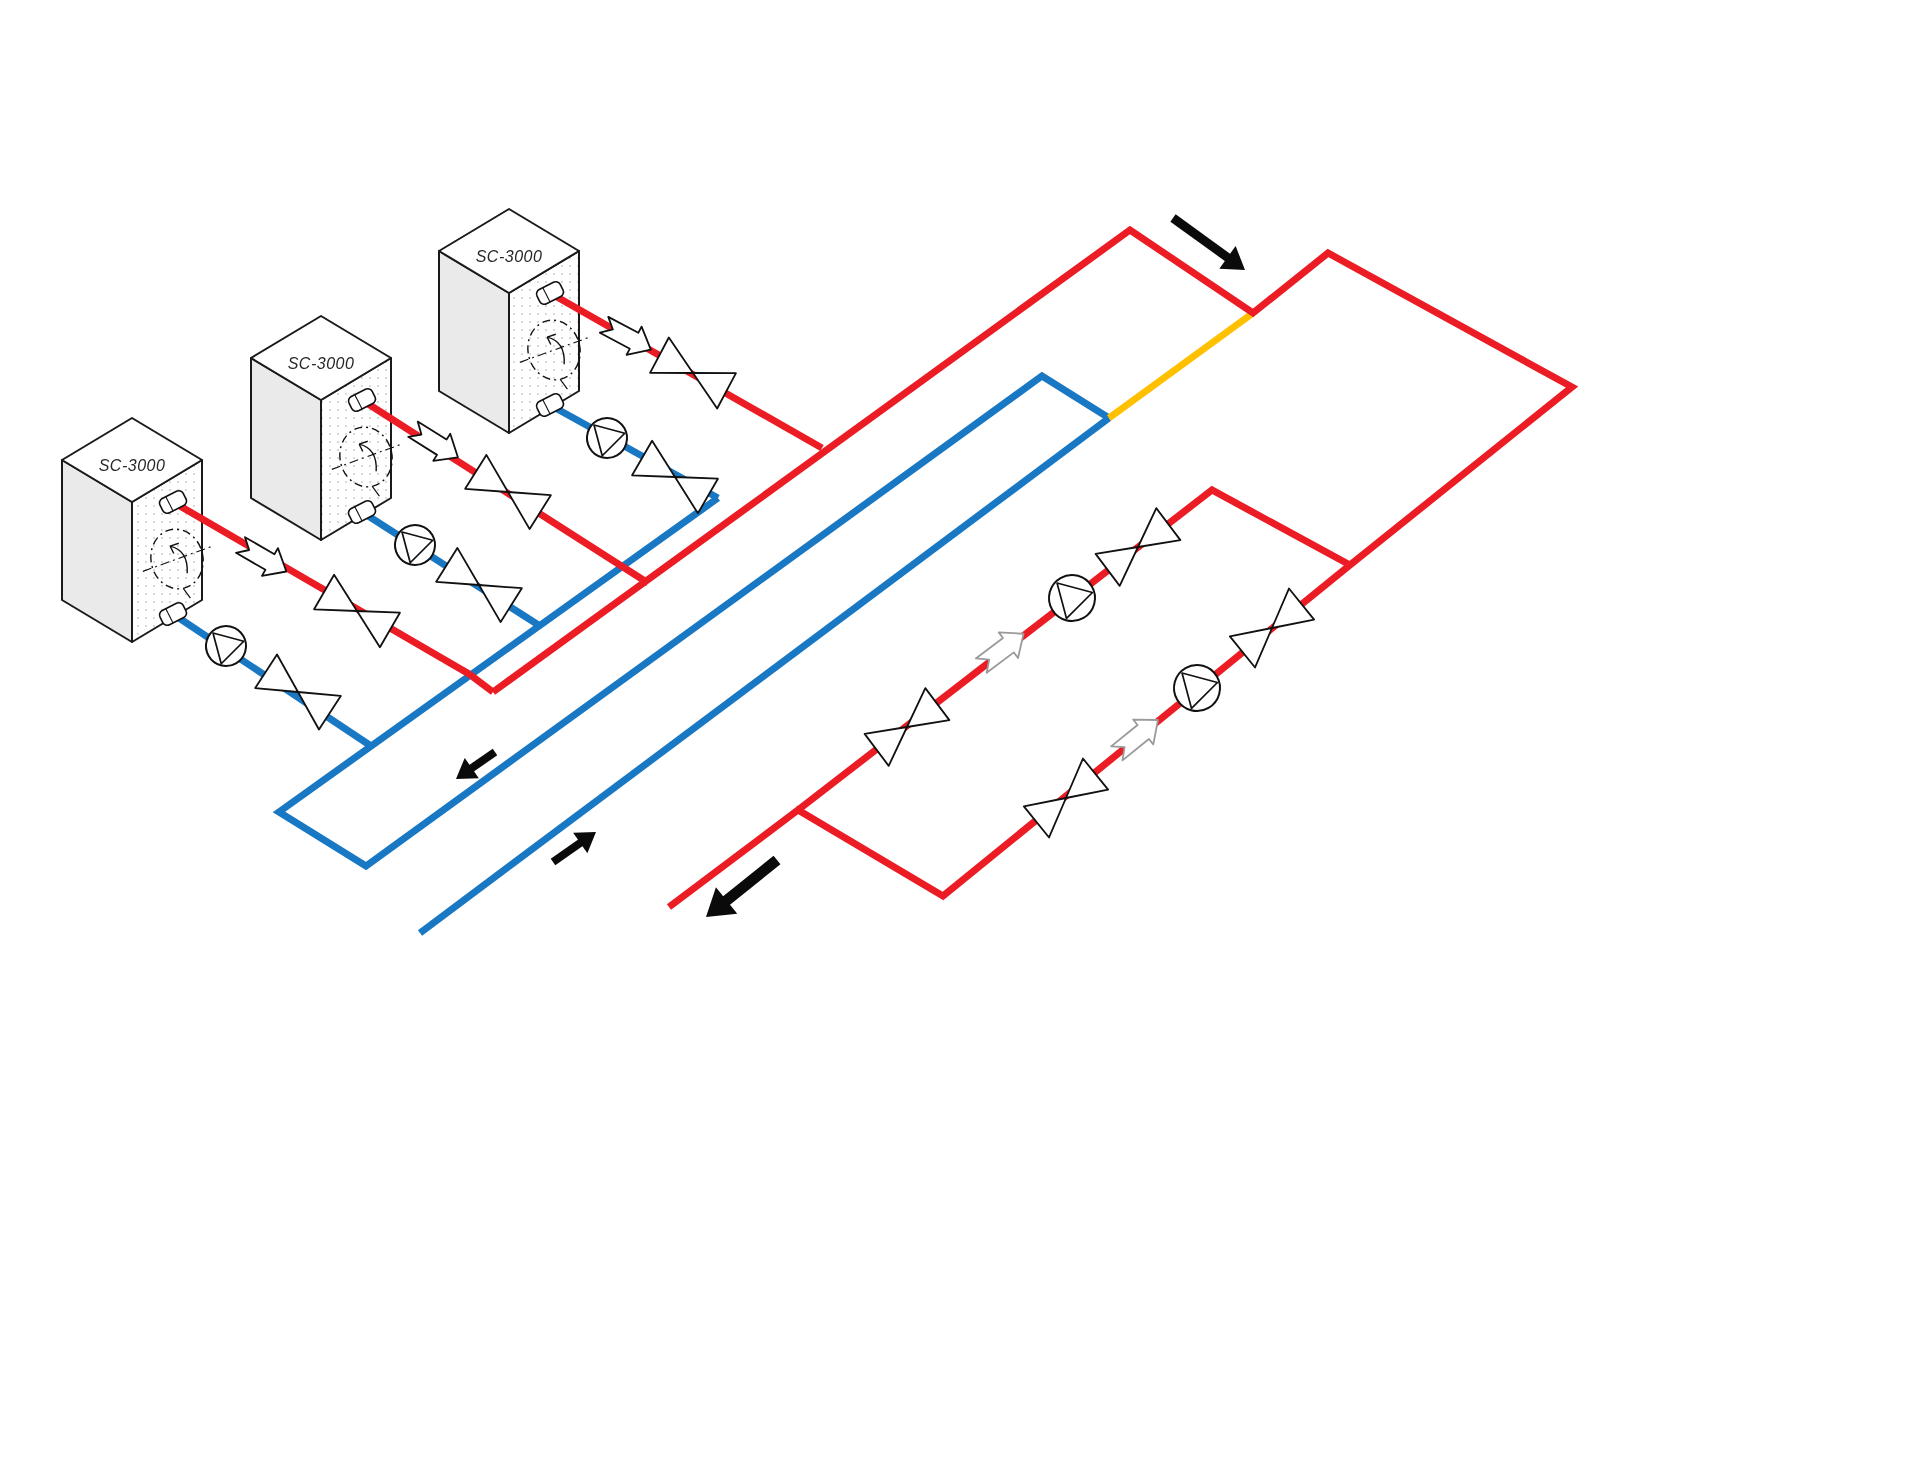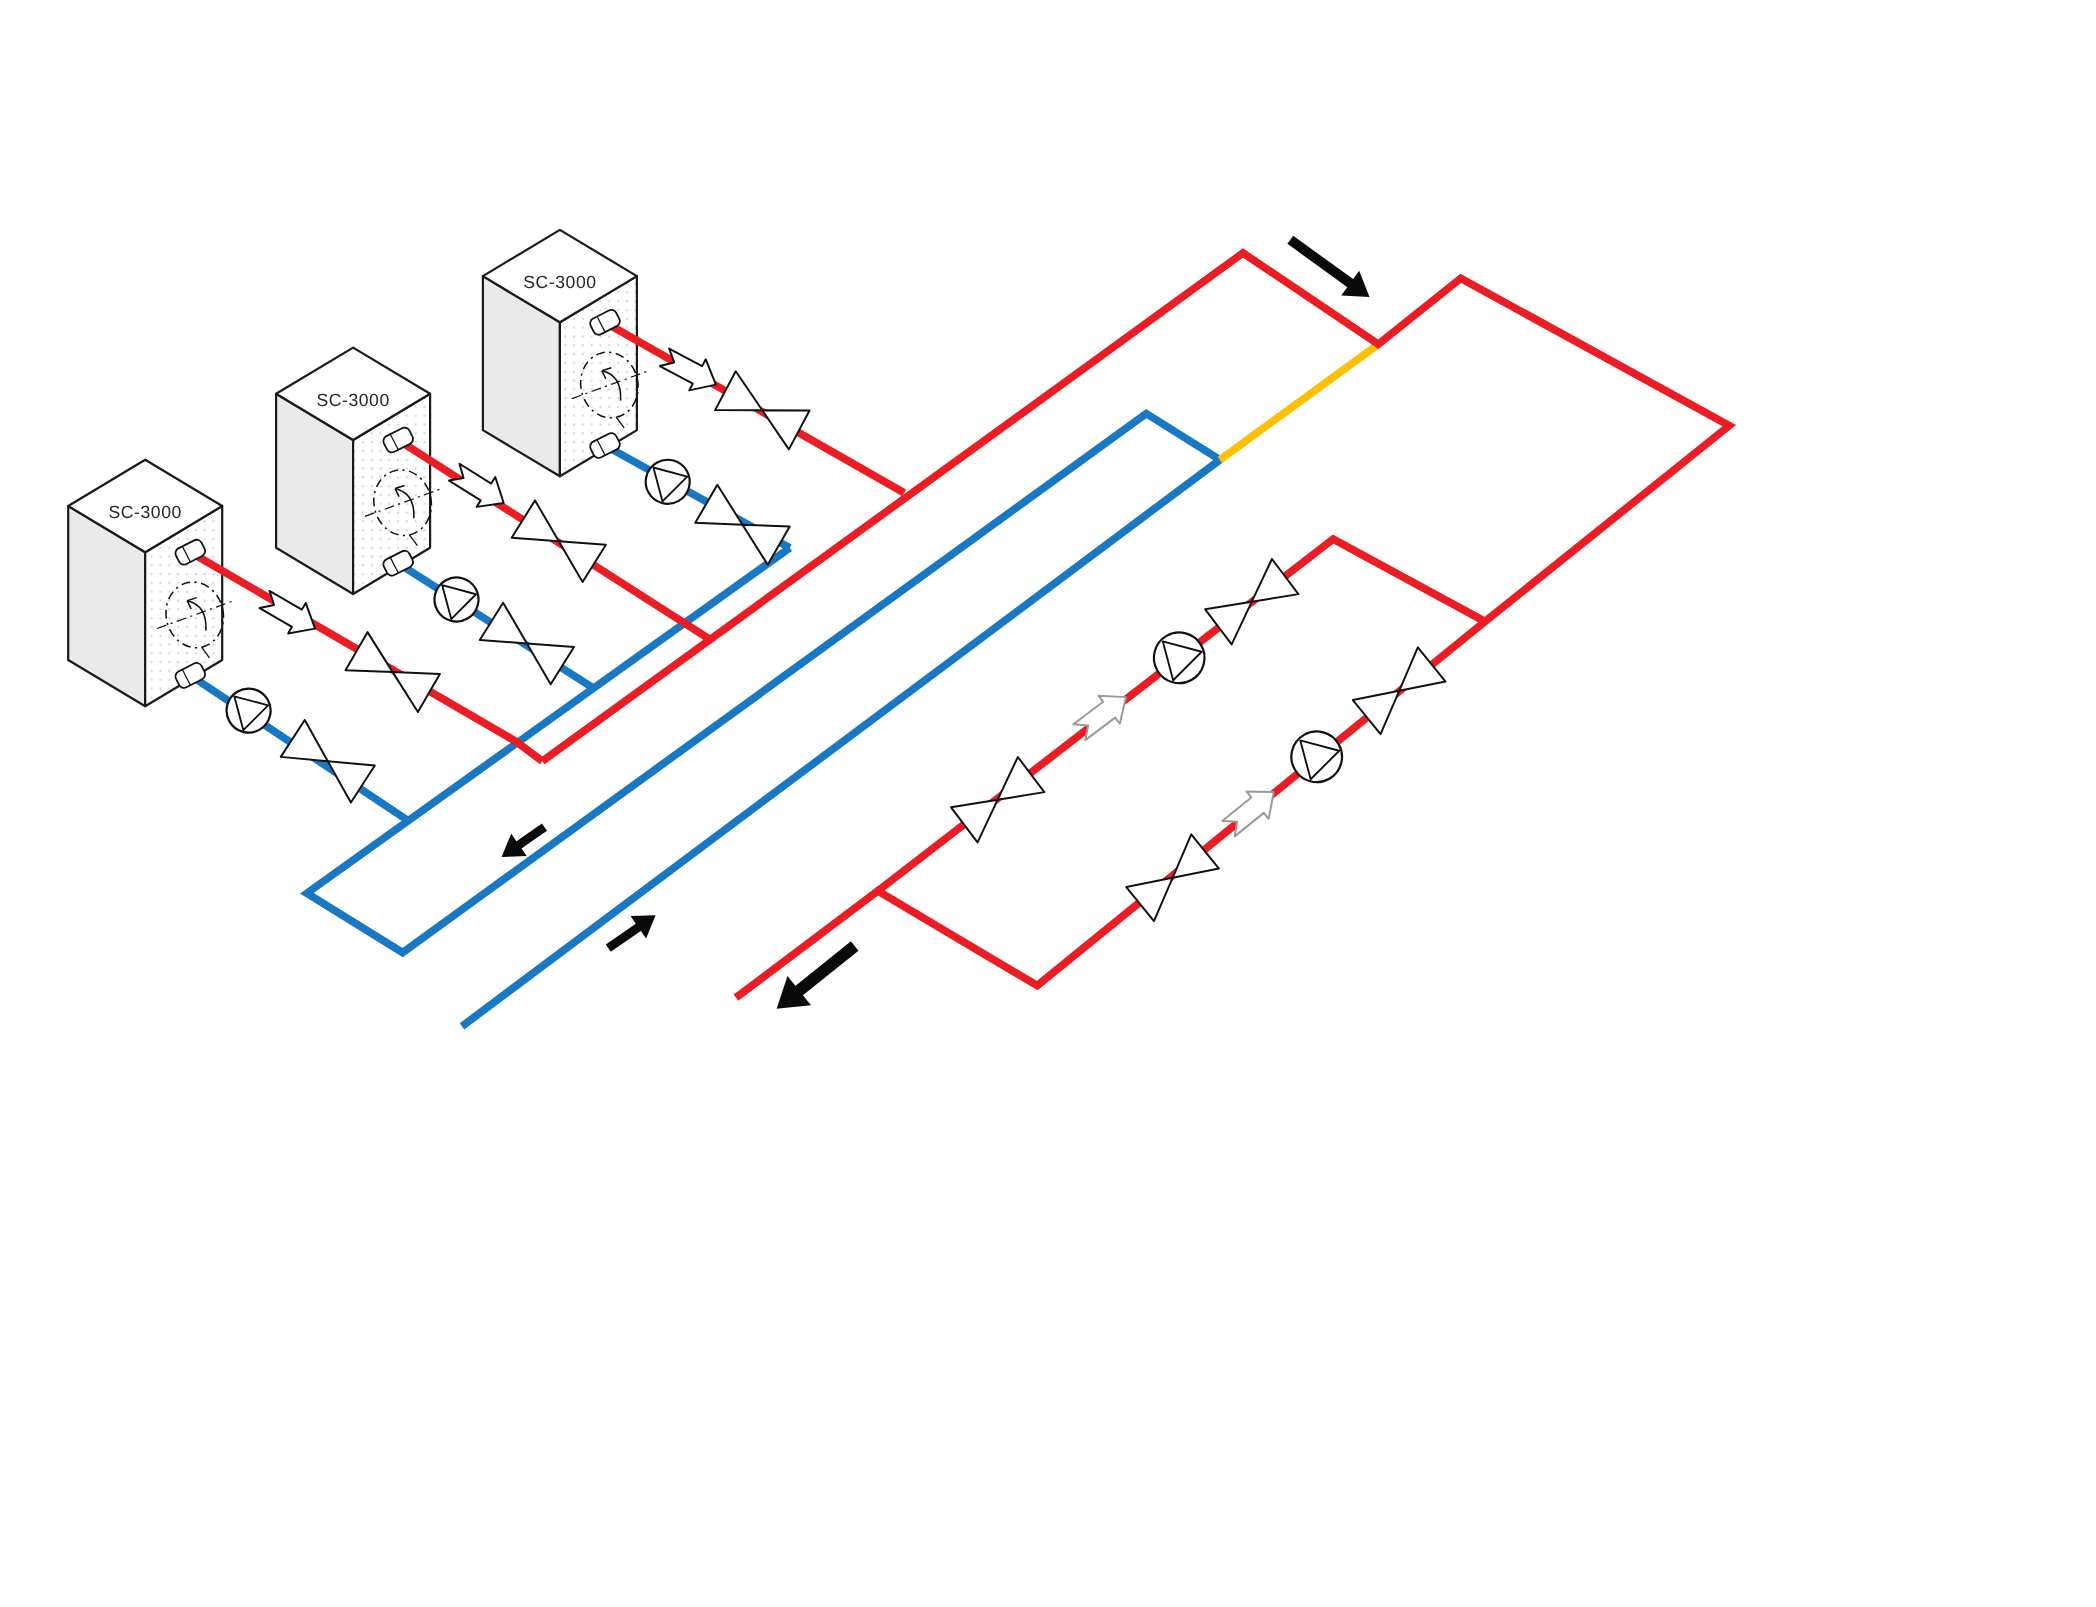--- a/index.html
+++ b/index.html
@@ -1,17 +1,17 @@
 <!DOCTYPE html>
 <html><head>
 <meta charset="utf-8">
 <style>
   html,body{margin:0;padding:0;background:#ffffff;}
   .stage{position:relative;width:1905px;height:1461px;background:#a21caf;overflow:hidden;
-         font-family:"Liberation Sans","DejaVu Sans",sans-serif;}
+         font-family:"Liberation Sans","DejaVu Sans",sans-serif;font-style:italic;}
   svg{display:block;}
   text.unit-label{font-family:"Liberation Sans","DejaVu Sans",sans-serif;
                   font-size:16px;fill:#262626;letter-spacing:.5px;}
 </style>
 </head>
 <body>
 
 <div class="stage">
   <svg width="1905" height="1461" viewBox="0 0 1905 1461" xmlns="http://www.w3.org/2000/svg">
       <defs>

